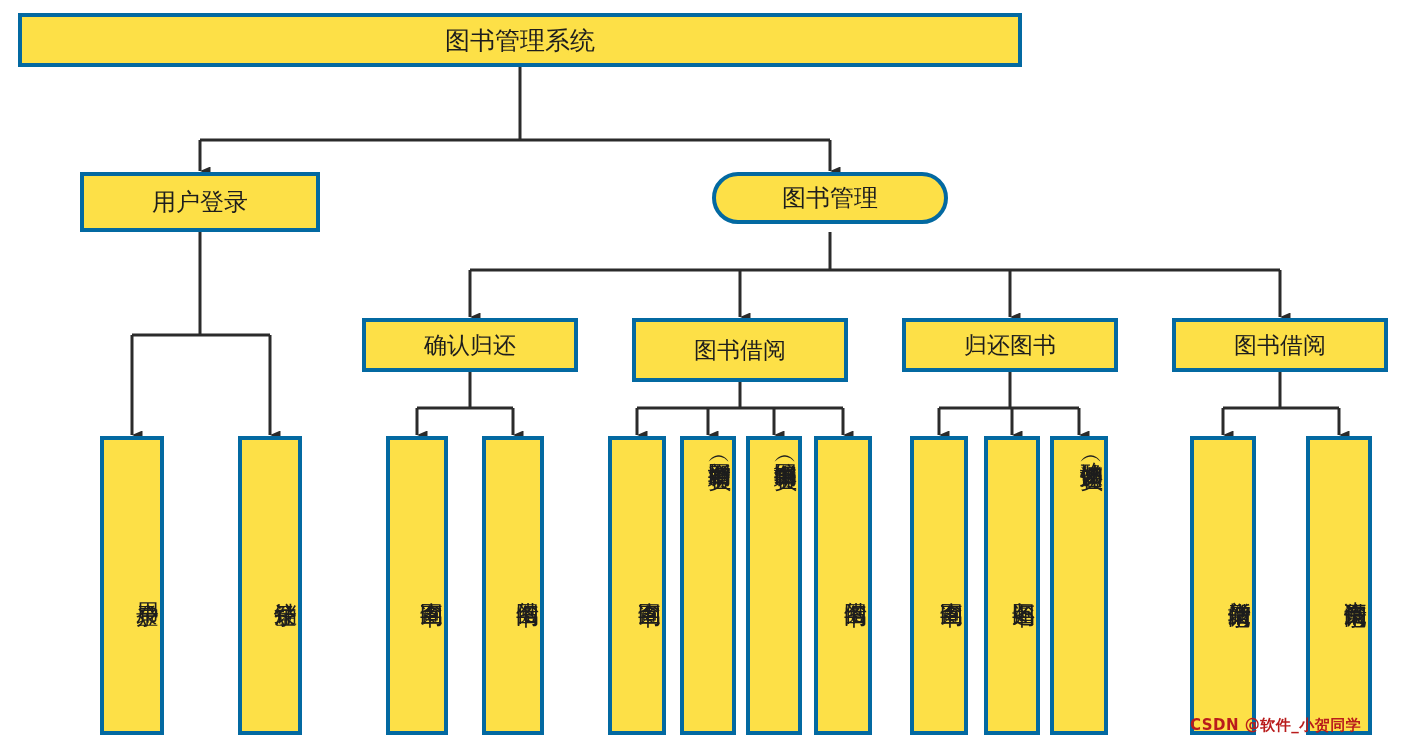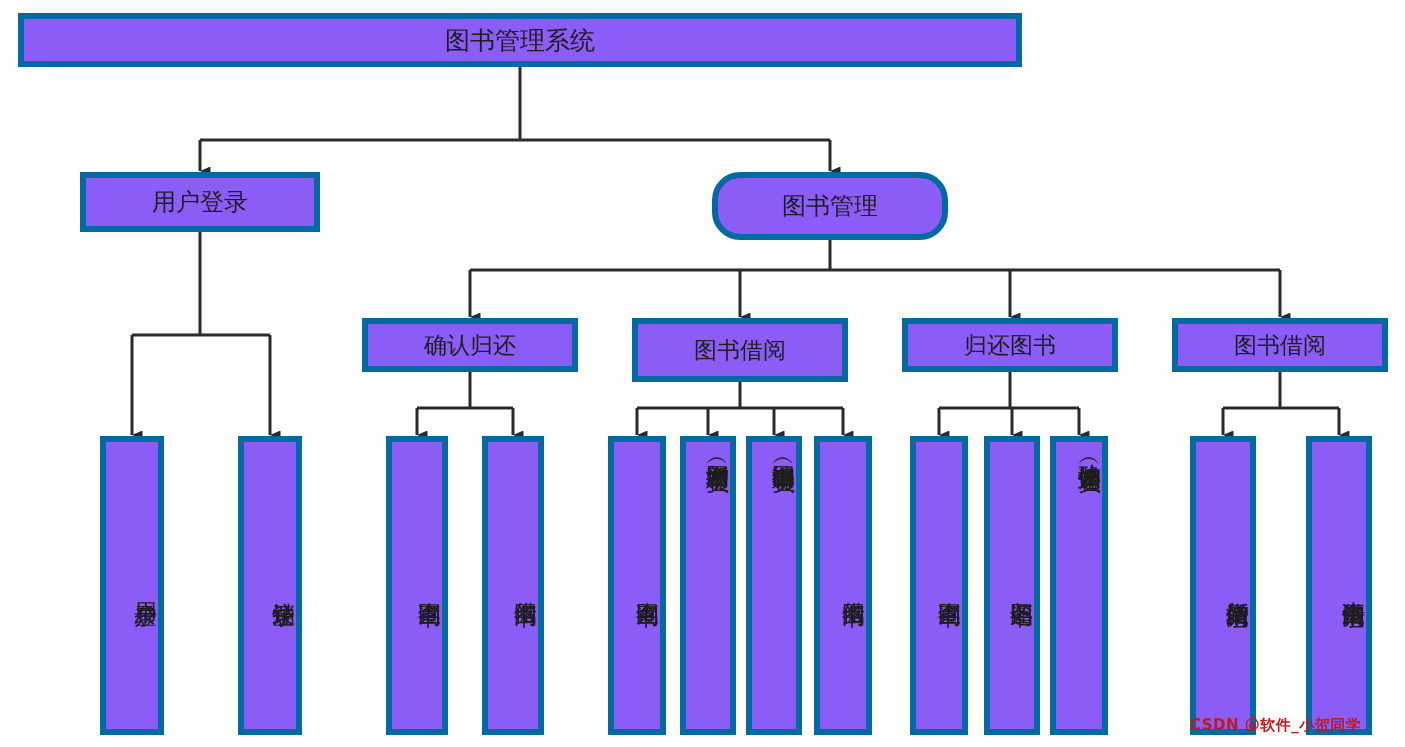--- a/index.html
+++ b/index.html
@@ -21,22 +21,22 @@
     position: absolute;
     left: 0;
     top: 0;
     width: 1405px;
     height: 747px;
     pointer-events: none;
   }
   .node {
     position: absolute;
     box-sizing: border-box;
-    border: 6px solid #0369a1;
-    background: #8b5cf6;
+    border: 4px solid #0369a1;
+    background: #fde047;
     display: flex;
     align-items: center;
     justify-content: center;
     color: #1d1d1d;
   }
   .node.root {
     font-size: 25px;
   }
   .node.level2 {
     font-size: 24px;
@@ -119,21 +119,21 @@
       </g>
   </svg>
 
   <div class="node root" style="left: 18px; top: 13px; width: 1004px; height: 54px;">
     <span>图书管理系统</span>
   </div>
 
   <div class="node level2" style="left: 80px; top: 172px; width: 240px; height: 60px;">
     <span>用户登录</span>
   </div>
-  <div class="node level2" style="left: 712px; top: 172px; width: 236px; height: 68px; border-radius: 28px;">
+  <div class="node level2" style="left: 712px; top: 172px; width: 236px; height: 52px; border-radius: 28px;">
     <span>图书管理</span>
   </div>
 
   <div class="node level3" style="left: 362px; top: 318px; width: 216px; height: 54px;">
     <span>确认归还</span>
   </div>
   <div class="node level3" style="left: 632px; top: 318px; width: 216px; height: 64px;">
     <span>图书借阅</span>
   </div>
   <div class="node level3" style="left: 902px; top: 318px; width: 216px; height: 54px;">

